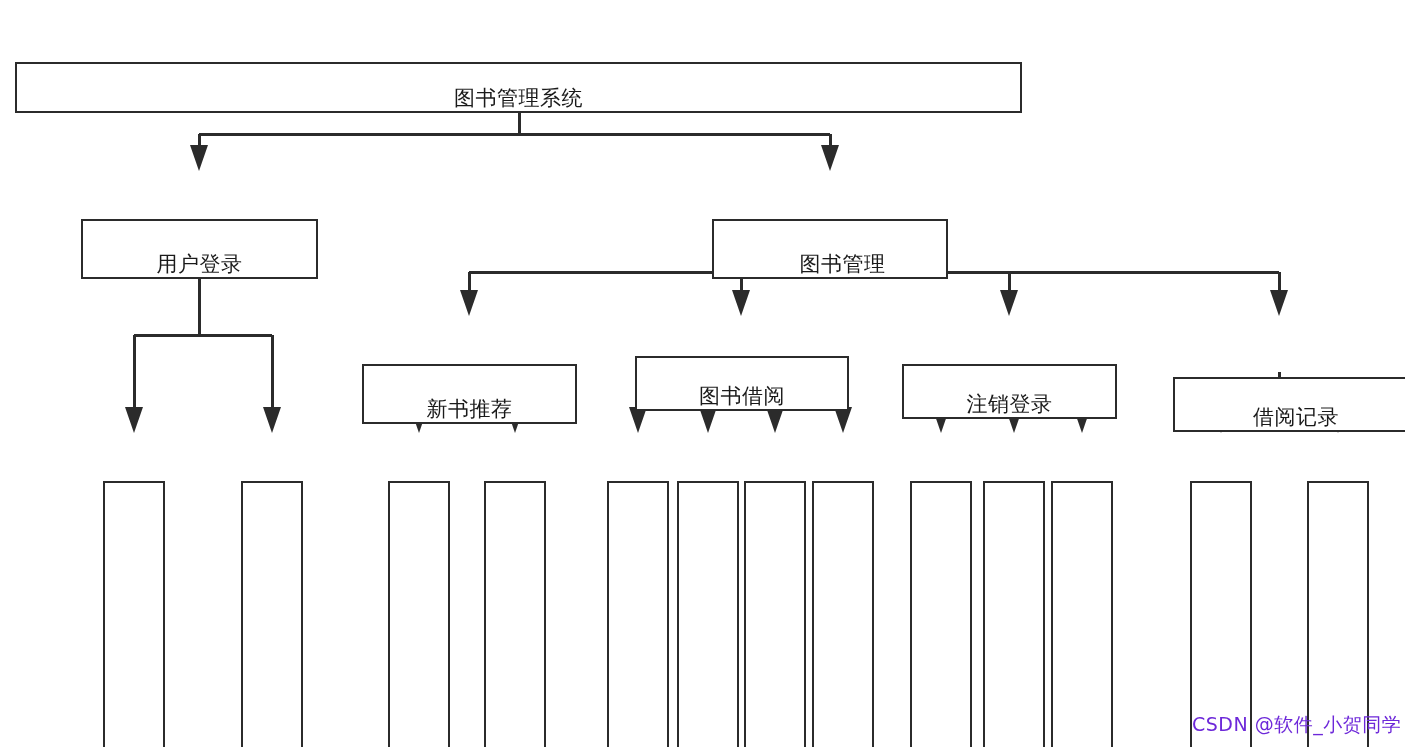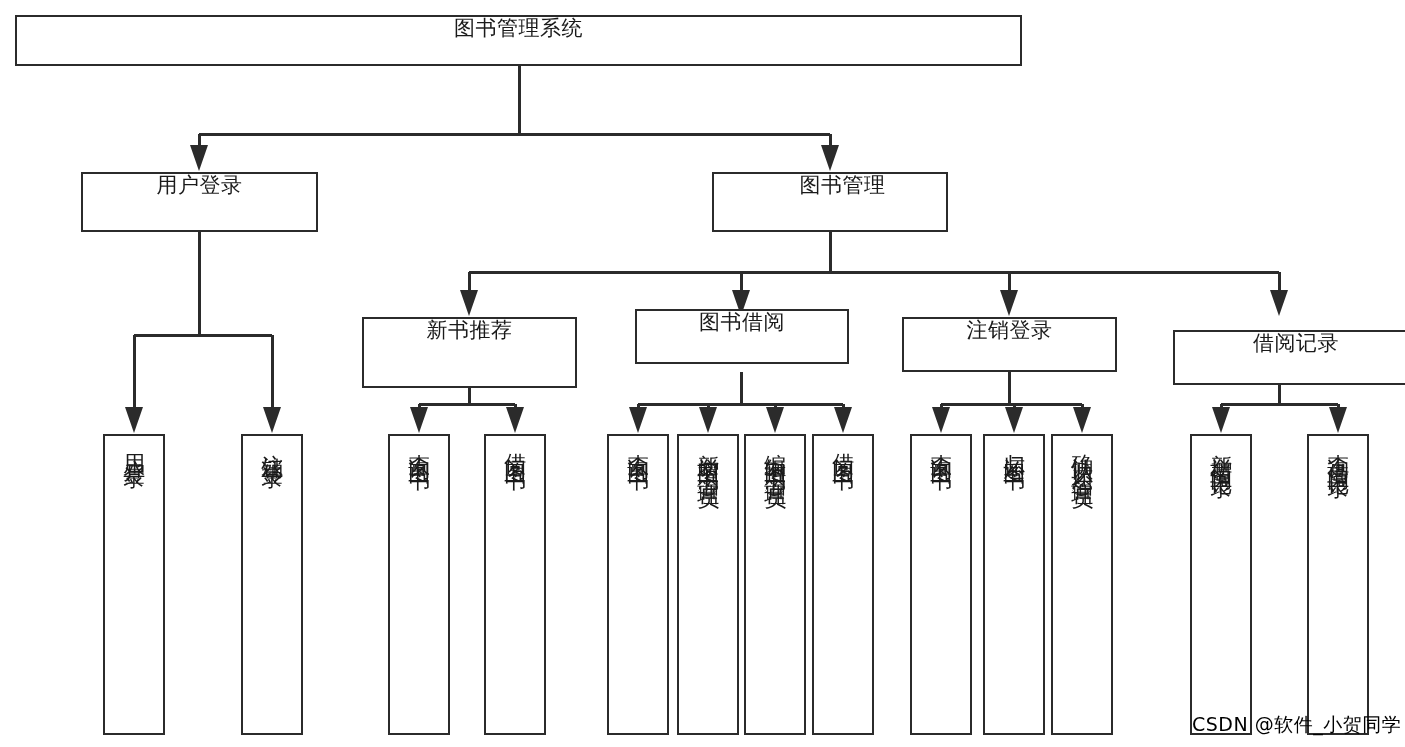--- a/index.html
+++ b/index.html
@@ -23,43 +23,44 @@
     top: 0;
     width: 1405px;
     height: 747px;
   }
   .node-box {
     position: absolute;
     box-sizing: border-box;
     border: 2px solid #2b2b2b;
     background: #ffffff;
     display: flex;
-    align-items: flex-start;
+    align-items: flex-end;
     justify-content: center;
     overflow: hidden;
+    margin-top: 47px;
   }
   .node-label {
     color: #1a1a1a;
     text-align: center;
     line-height: 1.12;
     white-space: nowrap;
   }
   .node-box.horizontal .node-label {
     font-size: 21px;
     letter-spacing: 0.5px;
   }
   .node-box.vertical .node-label {
     writing-mode: vertical-rl;
     text-orientation: upright;
     font-size: 22px;
     letter-spacing: 5px;
   }
   .watermark {
     position: absolute;
-    color: #000000;
+    color: #6d28d9;
     font-size: 19px;
     white-space: nowrap;
     letter-spacing: 0.5px;
     pointer-events: none;
   }
 </style>
 </head>
 <body>
 
 <div id="diagram-root" style="background: rgb(255, 255, 255);">
@@ -122,21 +123,21 @@
   <div id="node-layer">
       <div class="node-box horizontal" style="left: 15px; top: 15px; width: 1007px; height: 51px;">
         <span class="node-label">图书管理系统</span>
       </div>
       <div class="node-box horizontal" style="left: 81px; top: 172px; width: 237px; height: 60px;">
         <span class="node-label">用户登录</span>
       </div>
       <div class="node-box horizontal" style="left: 712px; top: 172px; width: 236px; height: 60px; padding-left: 25px;">
         <span class="node-label">图书管理</span>
       </div>
-      <div class="node-box horizontal" style="left: 362px; top: 317px; width: 215px; height: 71px;">
+      <div class="node-box horizontal" style="left: 362px; top: 317px; width: 215px; height: 60px;">
         <span class="node-label">新书推荐</span>
       </div>
       <div class="node-box horizontal" style="left: 635px; top: 309px; width: 214px; height: 55px;">
         <span class="node-label">图书借阅</span>
       </div>
       <div class="node-box horizontal" style="left: 902px; top: 317px; width: 215px; height: 55px;">
         <span class="node-label">注销登录</span>
       </div>
       <div class="node-box horizontal" style="left: 1173px; top: 330px; width: 246px; height: 55px;">
         <span class="node-label">借阅记录</span>

